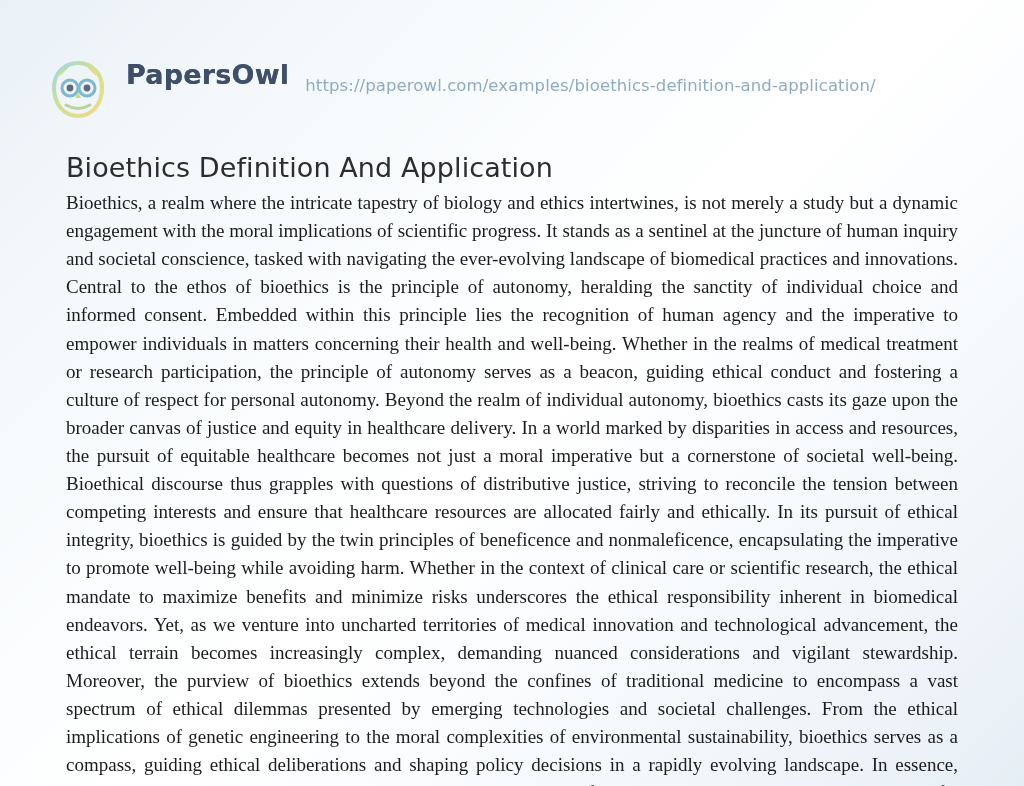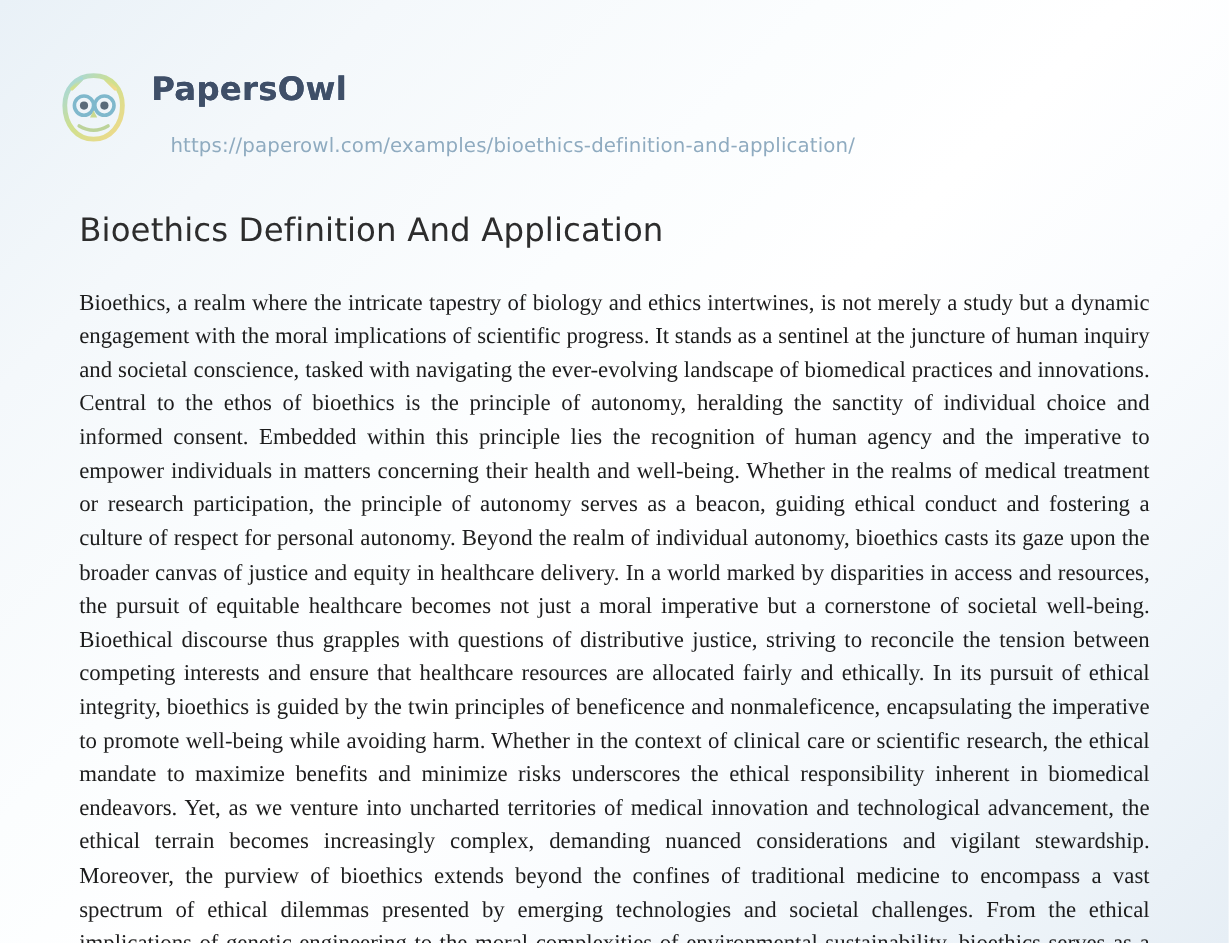--- a/index.html
+++ b/index.html
@@ -42,21 +42,21 @@
     width: 64px;
     height: 64px;
     flex: 0 0 64px;
     position: relative;
     margin-right: 16px;
     margin-top: 2px;
   }
 
   .brand-block {
     display: flex;
-    flex-direction: column;
+    flex-direction: row;
     justify-content: center;
     padding-top: 4px;
   }
 
   .brand-name {
     font-family: "DejaVu Sans", sans-serif;
     font-size: 27px;
     font-weight: bold;
     letter-spacing: 0.2px;
     line-height: 1.1;
@@ -79,21 +79,21 @@
 
   .content {
     padding: 30px 48px 0 48px;
   }
 
   .doc-title {
     font-family: "DejaVu Sans", sans-serif;
     font-size: 27px;
     font-weight: normal;
     color: #2d2d2d;
-    margin: 0 0 31px 0;
+    margin: 0 0 6px 0;
     letter-spacing: 0.1px;
   }
 
   .doc-body {
     font-family: "Liberation Serif", serif;
     font-size: 19px;
     line-height: 1.48;
     color: #1c1c1c;
     text-align: justify;
     margin: 0;

